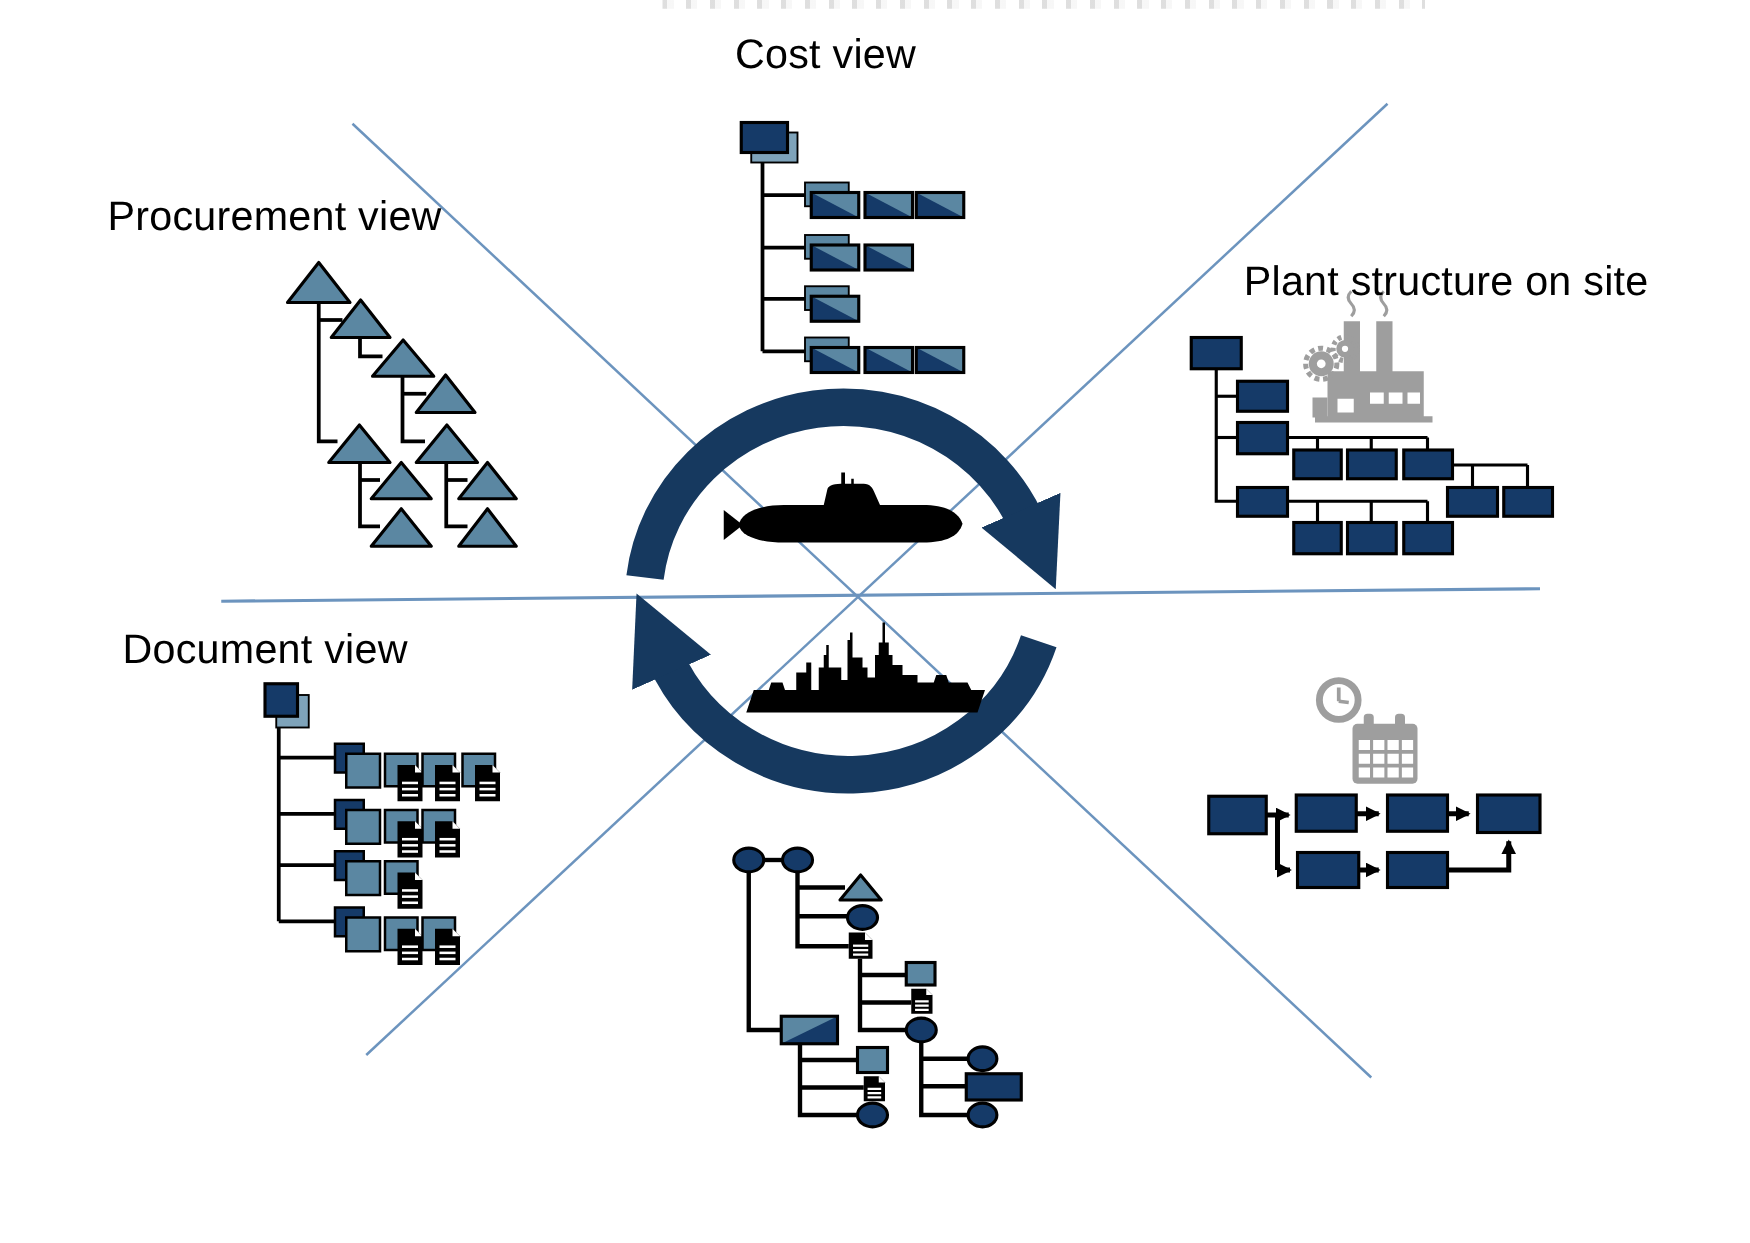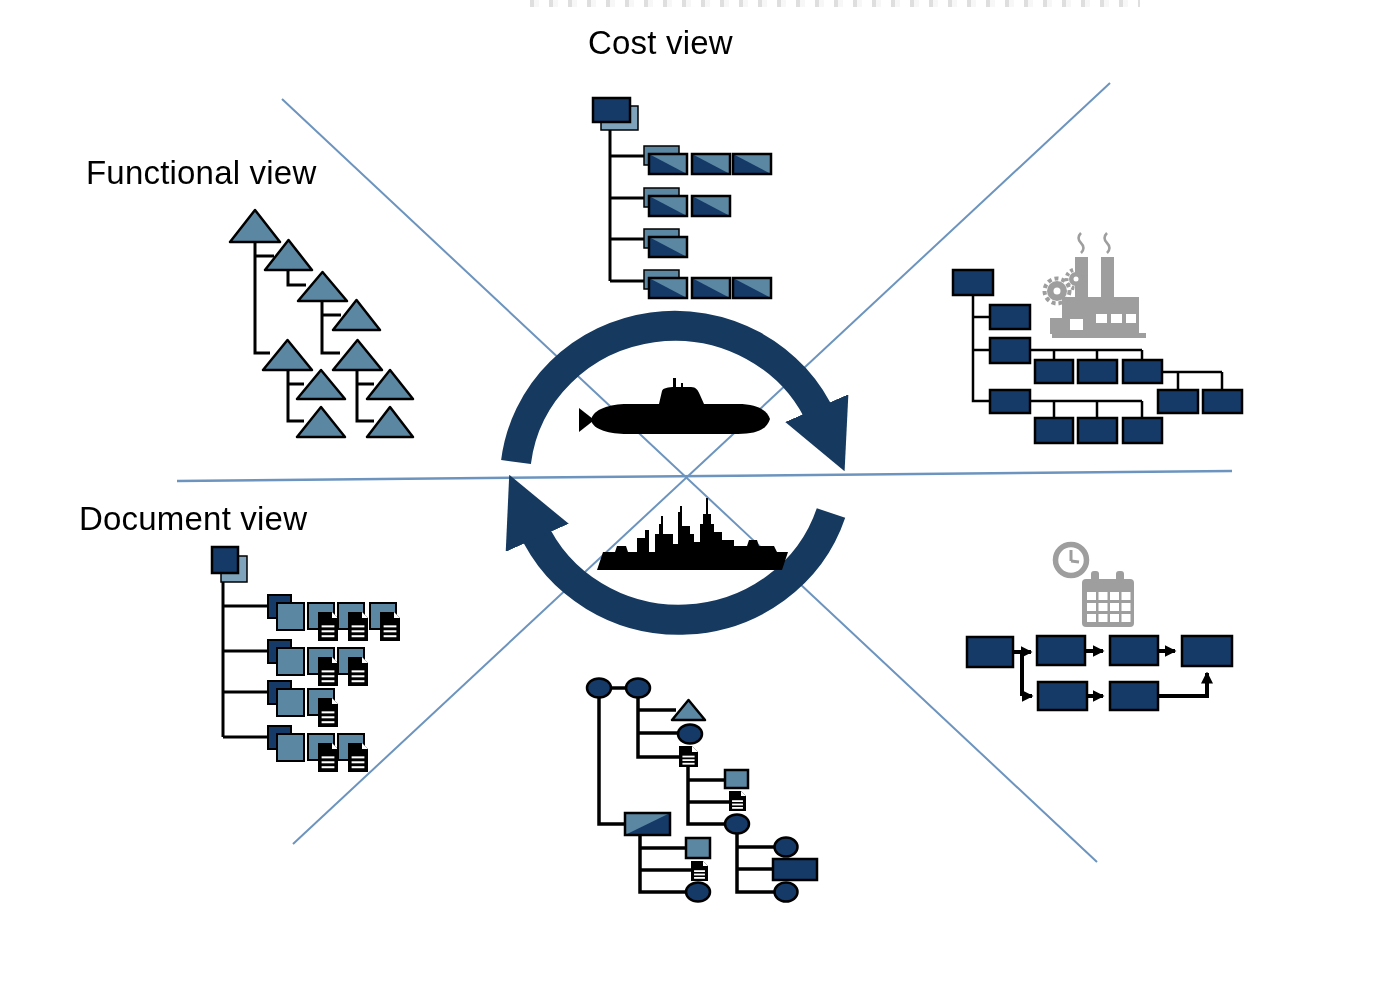--- a/index.html
+++ b/index.html
@@ -8,21 +8,21 @@
     font-family:"Liberation Sans", sans-serif;overflow:hidden;border-radius:10px;
   }
   .canvas svg{position:absolute;left:0;top:0;}
   .view-title{
     position:absolute;font-size:33px;color:#000;white-space:nowrap;
     letter-spacing:.2px;line-height:1.05;
   }
   .t-cost{left:588px;top:26px;}
   .t-functional{left:86px;top:156px;}
   .t-plant{left:995px;top:208px;}
-  .t-document{left:79px;top:502px;}
+  .t-document{left:98px;top:502px;}
   .t-schedule{left:1103px;top:495px;}
   .t-procurement{left:556px;top:929px;}
   .crop-artifact{
     position:absolute;left:530px;top:0;width:610px;height:7px;opacity:.30;
     background:repeating-linear-gradient(90deg,
       rgba(120,120,120,.8) 0 4px, rgba(190,190,190,.4) 4px 9px, transparent 9px 19px);
   }
 </style>
 </head>
 <body>
@@ -332,15 +332,16 @@
       </g>
       <ellipse cx="698" cy="892" rx="12" ry="9.5" fill="#153A68" stroke="#000" stroke-width="2.5"></ellipse>
       <ellipse cx="786" cy="847" rx="11.5" ry="9.5" fill="#153A68" stroke="#000" stroke-width="2.5"></ellipse>
       <rect x="773" y="859" width="44" height="21" fill="#153A68" stroke="#000" stroke-width="2.5"></rect>
       <ellipse cx="786" cy="892" rx="11.5" ry="9.5" fill="#153A68" stroke="#000" stroke-width="2.5"></ellipse>
     </svg>
 
   <div class="crop-artifact"></div>
 
   <div class="view-title t-cost">Cost view</div>
-  <div class="view-title t-functional">Functional view</div>
+  <div class="view-title t-functional">Procurement view</div>
+  <div class="view-title t-plant">Plant structure on site</div>
   <div class="view-title t-document">Document view</div>
 </div>
 
 </body></html>

